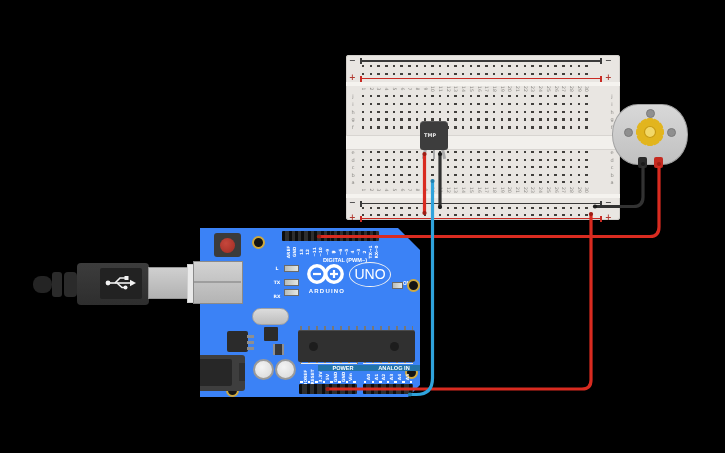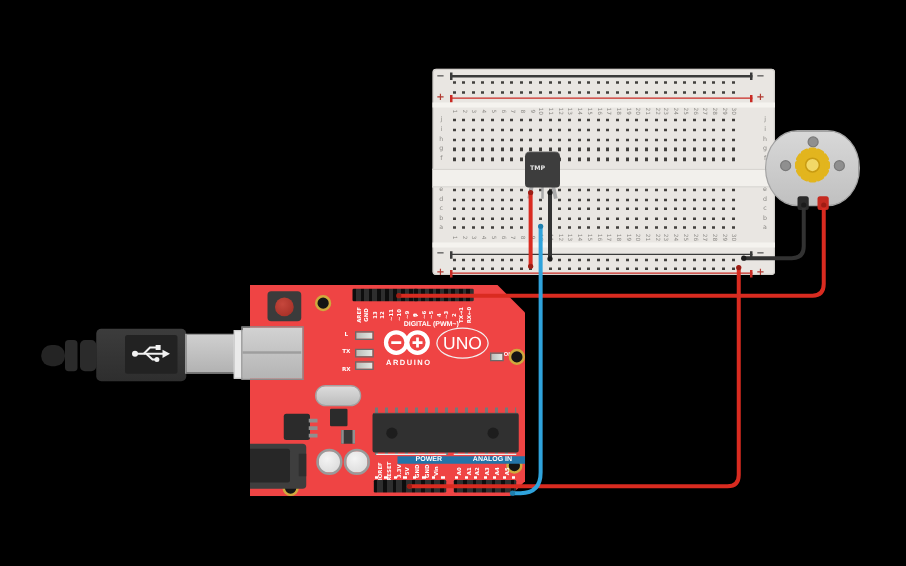--- a/index.html
+++ b/index.html
@@ -13,21 +13,21 @@
   .bb-channel{left:0;width:274px;background:#f2f0ec;border-top:1px solid #d8d5d1;border-bottom:1px solid #d8d5d1;}
   .dotrow{left:16px;width:228px;height:2.4px;
           background:repeating-linear-gradient(90deg,#42403d 0 2.4px,transparent 2.4px 7.7px);}
   .railline{left:14px;width:242px;height:1.8px;}
   .railline::before,.railline::after{content:"";position:absolute;top:-2px;width:1.6px;height:6px;background:inherit;}
   .railline::before{left:0;} .railline::after{right:0;}
   .rail-black{background:#3a3a3a;} .rail-red{background:#c92b24;}
   .bb-sym{position:absolute;font:bold 8px "DejaVu Sans",sans-serif;line-height:6px;}
   .sym-minus{color:#4a4a4a;} .sym-plus{color:#b23b32;}
   
-  #arduino{left:200px;top:228px;width:220px;height:169px;background:#ef4444;
+  #arduino{left:200px;top:228px;width:220px;height:169px;background:#3b82f6;
            clip-path:polygon(0 0,198px 0,220px 22px,220px 157px,208px 169px,0 169px);
            filter:drop-shadow(0 0 1px #0a3c5c);}
   .hdrbar{background:#2e2e2e;border-radius:1px;}
   .pinholes1{background:repeating-linear-gradient(90deg,#0d0d0d 0 3px,#2e2e2e 3px 6.5px);}
   .pinholes2{background:repeating-linear-gradient(90deg,#0d0d0d 0 3px,#2e2e2e 3px 6px);}
   .pinholes3{background:repeating-linear-gradient(90deg,#0d0d0d 0 3px,#2e2e2e 3px 7.6px);}
   .whitedash{background:repeating-linear-gradient(90deg,#fff 0 2.5px,transparent 2.5px 7.6px);height:2px;}
   .silk{color:#fff;font-weight:bold;}
   .bracket{height:1.2px;background:#ececec;}
   .led{background:linear-gradient(90deg,#b9bdb9,#e4e8e4);border:0.5px solid #6a6a6a;}

